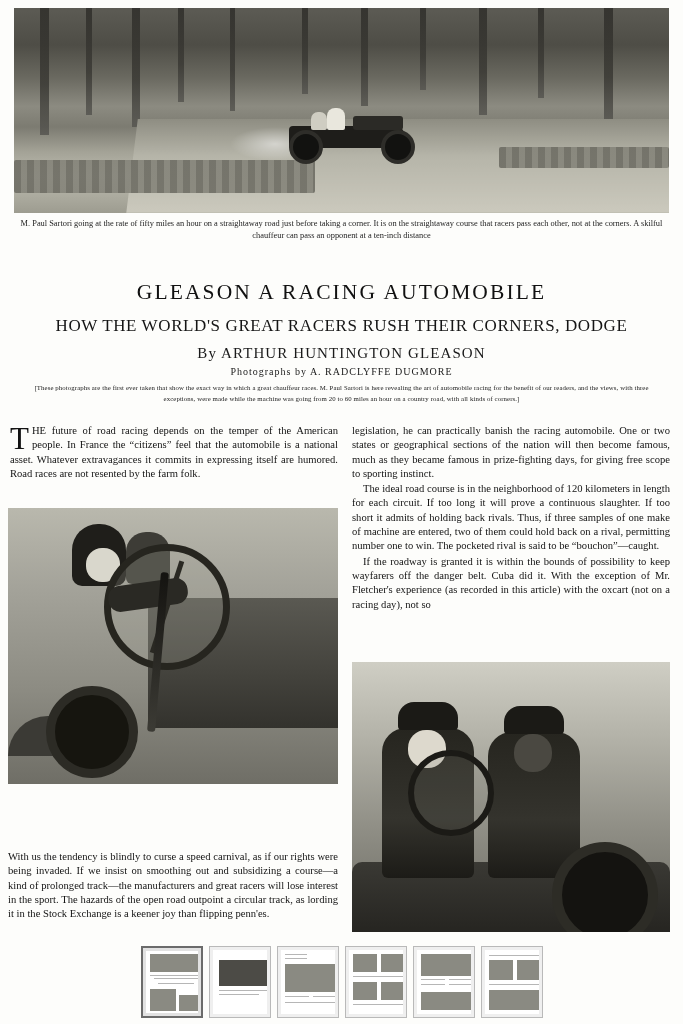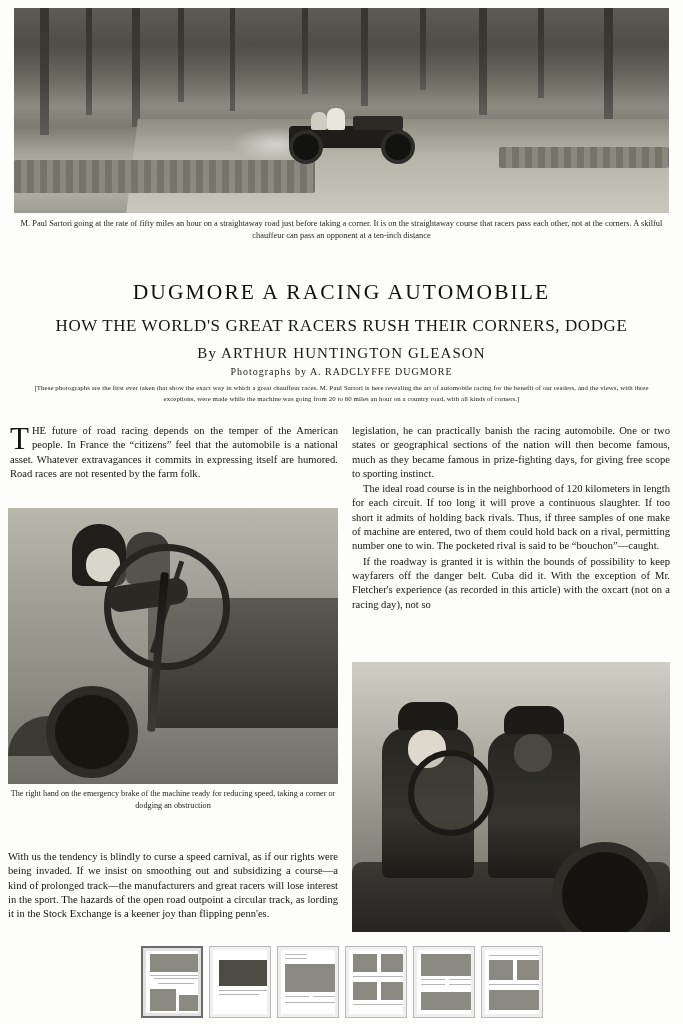--- a/index.html
+++ b/index.html
@@ -489,21 +489,21 @@
         <div class="car-driver"></div>
         <div class="car-wheel rear"></div>
         <div class="car-wheel front"></div>
       </div>
     </div>
   </div>
 
   <div class="caption caption-top">M. Paul Sartori going at the rate of fifty miles an hour  on a straightaway road just before taking a corner.   It is on the straightaway course that racers pass each other, not at the corners.   A skilful chauffeur can pass an opponent at a ten-inch distance</div>
 
   <div class="headline-block">
-    <h1 class="title">DUGMORE A RACING AUTOMOBILE</h1>
+    <h1 class="title">GLEASON A RACING AUTOMOBILE</h1>
     <div class="subtitle">HOW THE WORLD'S GREAT RACERS RUSH THEIR CORNERS, DODGE</div>
     <div class="byline">By ARTHUR HUNTINGTON GLEASON</div>
     <div class="photocredit">Photographs by A. RADCLYFFE DUGMORE</div>
     <div class="editors-note">[These photographs are the first ever taken that show the exact way in which a great chauffeur races.  M. Paul Sartori is here revealing the art of automobile racing for the benefit of our readers, and the views, with three exceptions, were made while the machine was going from 20 to 60 miles an hour on a country road, with all kinds of corners.]</div>
   </div>
 
   <div class="col col-left-1">
     <span class="dropcap">T</span>
     <p class="first">HE future of road racing depends on the temper of the American people.  In France the “citizens” feel that the automobile is a national asset.  Whatever extravagances it commits in expressing itself are humored.  Road races are not resented by the farm folk.</p>
   </div>
@@ -521,21 +521,20 @@
       <div class="head-left"></div>
       <div class="face-left"></div>
       <div class="big-wheel"></div>
       <div class="arm-left"></div>
       <div class="brake-lever"></div>
       <div class="fender-left"></div>
       <div class="tire-left"></div>
     </div>
   </div>
 
-  <div class="caption caption-left">The right hand on the emergency brake of the machine ready for reducing speed, taking a corner or dodging an obstruction</div>
 
   <div class="photo-right-wrap">
     <div class="photo photo-two-men">
       <div class="body-right"></div>
       <div class="man man-1">
         <div class="cap"></div>
         <div class="face"></div>
       </div>
       <div class="man man-2">
         <div class="cap"></div>

